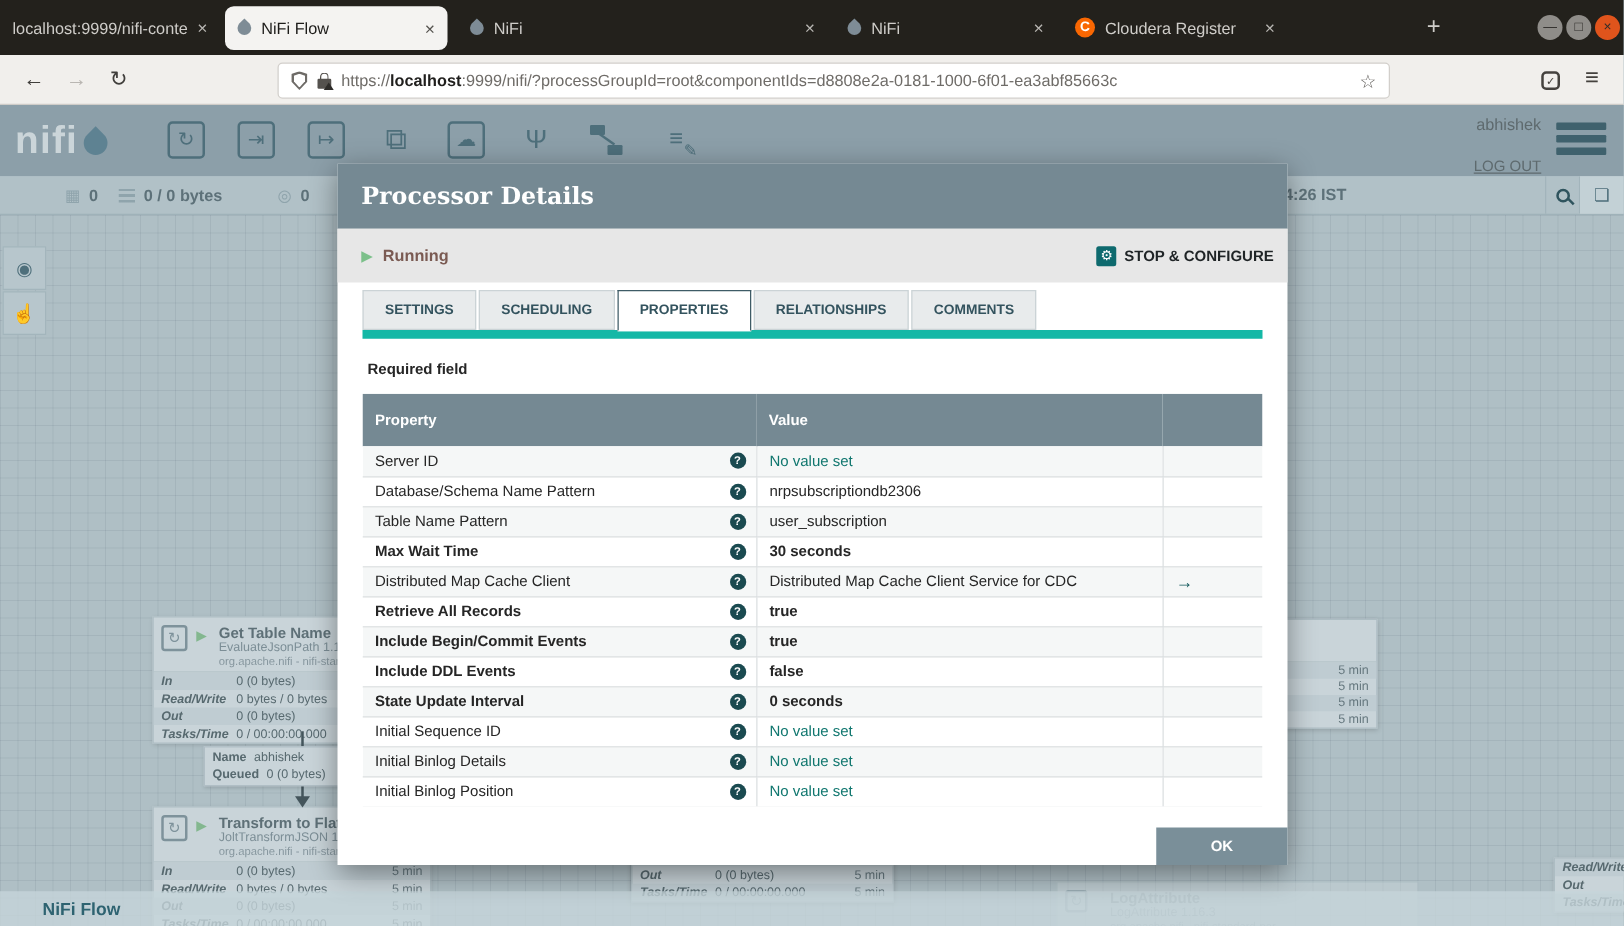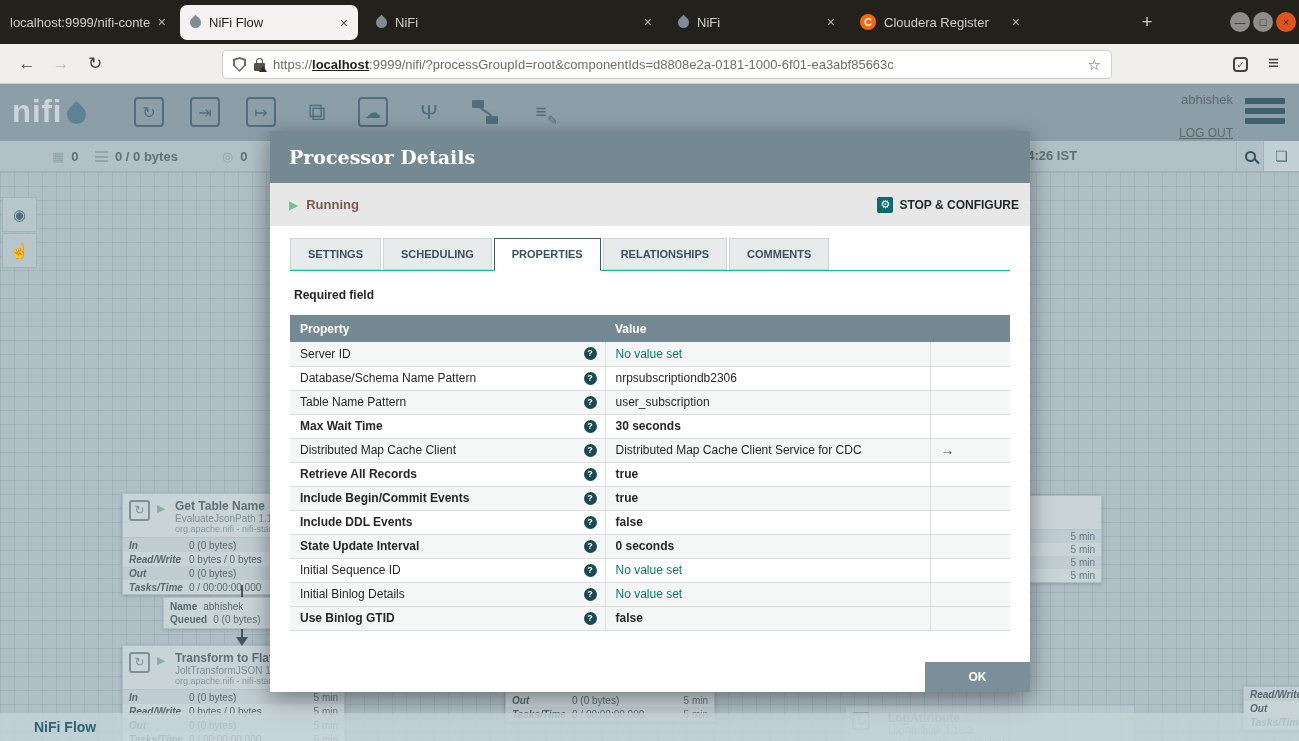--- a/index.html
+++ b/index.html
@@ -34,21 +34,21 @@
             clip-path:polygon(50% 0,100% 14%,100% 55%,50% 100%,0 55%,0 14%); position:relative; flex:0 0 auto; }
   .shield::after { content:''; position:absolute; left:2px; top:2px; width:9px; height:11px; background:#fff;
             clip-path:polygon(50% 0,100% 14%,100% 55%,50% 100%,0 55%,0 14%); }
   .lock { position:relative; width:11px; height:13px; flex:0 0 auto; }
   .lock .shackle { position:absolute; left:2px; top:0; width:7px; height:7px; border:1.5px solid #55524E;
                    border-bottom:none; border-radius:4px 4px 0 0; }
   .lock .bodyp { position:absolute; left:0; top:5px; width:11px; height:8px; background:#55524E; border-radius:1px; }
   .lock .warn { position:absolute; right:-2px; bottom:-1px; width:0; height:0;
                 border-left:4px solid transparent; border-right:4px solid transparent; border-bottom:6px solid #2E2C29; }
   .urltext { font-size:13px; color:#6F6C68; white-space:nowrap; overflow:hidden; flex:1; }
-  .urltext b { color:#201F1D; font-weight:bold;text-decoration:underline; }
+  .urltext b { color:#201F1D; font-weight:bold; }
   .star { color:#5B5855; font-size:15px; flex:0 0 auto; }
   .ext-shield { position:absolute; left:1233px; top:13px; width:15px; height:15px; border:2px solid #45423E;
                 border-radius:4px; color:#45423E; font-size:9px; display:flex; align-items:center; justify-content:center; }
   .ffmenu { position:absolute; left:1268px; top:8px; font-size:19px; color:#45423E; }
 
   
   .nifi-header { position:absolute; left:0; top:84px; width:1299px; height:57px; background:#8C9FA9; }
   .nifi-logo { position:absolute; left:12px; top:10px; display:flex; align-items:center; gap:4px; }
   .nifi-logo .word { font-size:31px; font-weight:bold; letter-spacing:1px; color:#CBD5D9; }
   .nifi-logo .drop { width:19px; height:19px; background:#5E8292; border-radius:0 50% 50% 50%;
@@ -127,28 +127,28 @@
   .m-head { height:52px; background:#758993; display:flex; align-items:center; padding-left:19px; }
   .m-title { color:#fff; font-family:"DejaVu Serif", serif; font-weight:bold; font-size:19px; }
   .m-status { height:43px; background:#E7E7E7; display:flex; align-items:center; padding:0 11px 0 19px; }
   .m-run { display:flex; align-items:center; gap:8px; }
   .m-run .tri { color:#7CC08A; font-size:12px; }
   .m-run .txt { color:#7A5A52; font-weight:bold; font-size:13px; }
   .m-action { margin-left:auto; display:flex; align-items:center; gap:6px; }
   .gearchip { width:16px; height:16px; background:#0E6A6E; border-radius:2px; color:#fff; font-size:11px;
               display:flex; align-items:center; justify-content:center; }
   .m-action .txt { font-size:12px; font-weight:bold; color:#1F2426; }
-  .m-tabs { margin:12px 20px 0 20px; display:flex; border-bottom:1px solid #14b8a6; height:33px; align-items:flex-end; }
+  .m-tabs { margin:12px 20px 0 20px; display:flex; border-bottom:7px solid #14b8a6; height:33px; align-items:flex-end; }
   .mtab { height:32px; line-height:30px; padding:0 17px; font-size:11px; font-weight:bold; color:#33535E;
           background:#E8EBEC; border:1px solid #CBD3D6; margin-right:2px; }
   .mtab.active { background:#fff; border:1px solid #3E5B66; border-bottom:1px solid #fff; height:33px; margin-bottom:-1px; }
   .m-required { margin:17px 0 0 24px; font-size:12px; font-weight:bold; color:#262626; }
   .m-tablewrap { position:absolute; left:20px; top:184px; width:720px; height:330px; overflow:hidden; }
   table.props { border-collapse:collapse; width:720px; table-layout:fixed; }
-  table.props th { background:#758993; color:#fff; height:27px; font-size:12px; text-align:left; padding-left:10px; }
+  table.props th { background:#758993; color:#fff; height:42px; font-size:12px; text-align:left; padding-left:10px; }
   table.props td { height:24px; font-size:12px; color:#262626; padding-left:10px; border-bottom:1px solid #D9DDDE;
                    white-space:nowrap; overflow:hidden; }
   td.prop { position:relative; padding-right:26px; border-right:1px solid #DCE0E1; }
   td.val { border-right:1px solid #DCE0E1; }
   tr.alt td { background:#F5F7F7; }
   tr.req .ptxt, tr.req .vtxt { font-weight:bold; }
   tr.unset .vtxt { color:#0f766e; }
   .help { position:absolute; right:8px; top:5px; width:13px; height:13px; border-radius:50%; background:#1A4A50;
           color:#fff; font-size:9px; font-weight:bold; text-align:center; line-height:13px; }
   .goto { color:#13595C; font-weight:bold; font-size:14px; }
@@ -498,20 +498,25 @@
       <tr class="unset">
         <td class="prop"><span class="ptxt">Initial Sequence ID</span><span class="help">?</span></td>
         <td class="val"><span class="vtxt">No value set</span></td>
             <td></td>
       </tr>
       <tr class="alt unset">
         <td class="prop"><span class="ptxt">Initial Binlog Details</span><span class="help">?</span></td>
         <td class="val"><span class="vtxt">No value set</span></td>
             <td></td>
       </tr>
+      <tr class="unset">
+        <td class="prop"><span class="ptxt">Initial Binlog Position</span><span class="help">?</span></td>
+        <td class="val"><span class="vtxt">No value set</span></td>
+            <td></td>
+      </tr>
       <tr class="alt req">
         <td class="prop"><span class="ptxt">Use Binlog GTID</span><span class="help">?</span></td>
         <td class="val"><span class="vtxt">false</span></td>
             <td></td>
       </tr>
     </tbody>
       </table>
   </div>
 
   <div class="m-ok">OK</div>

